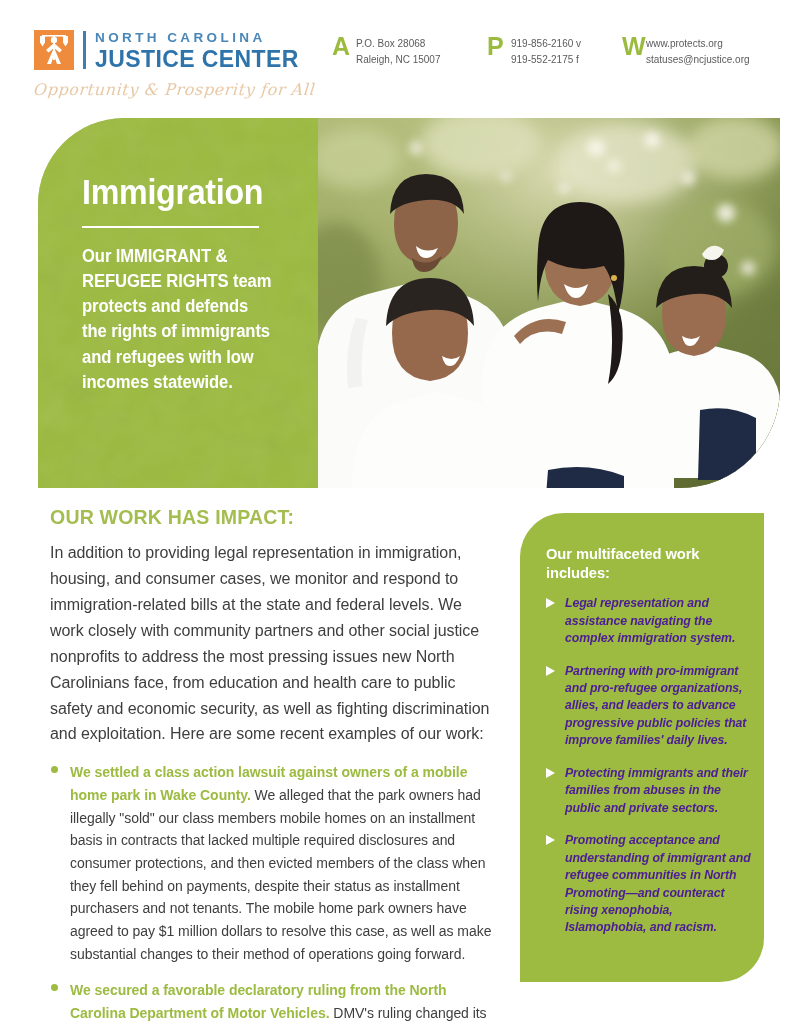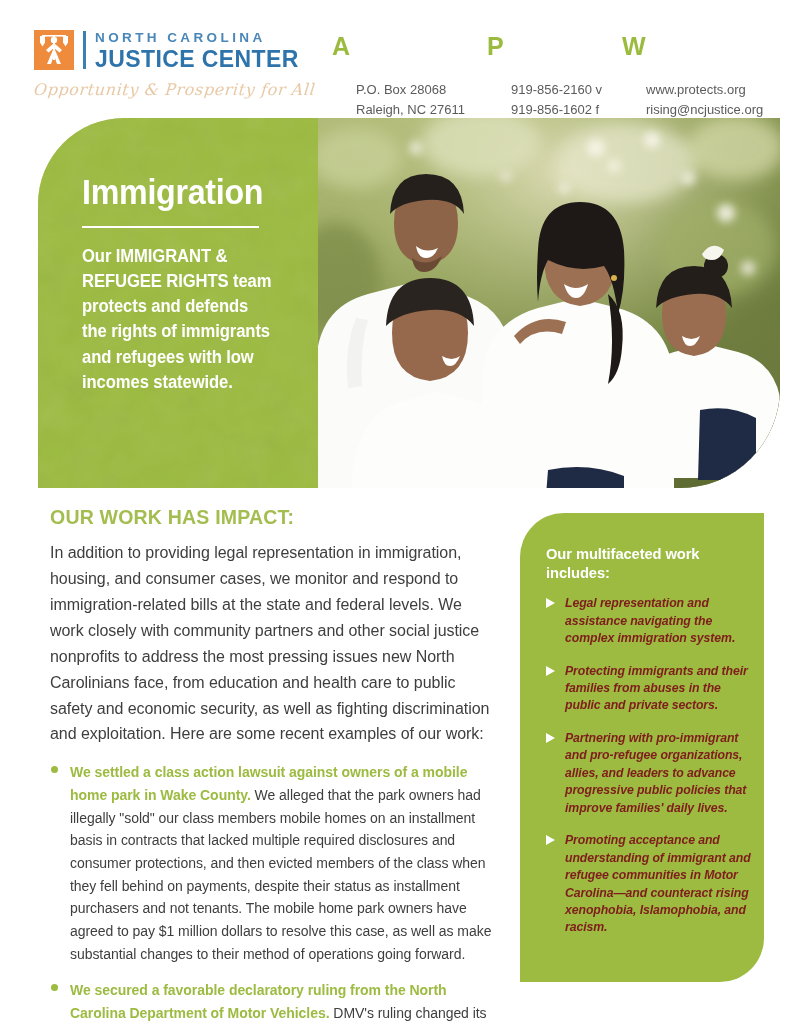--- a/index.html
+++ b/index.html
@@ -97,25 +97,24 @@
 
   .contact-letter {
     font-size: 25px;
     font-weight: 700;
     color: #9bbb3f;
     line-height: 1;
     width: 24px;
     flex: 0 0 24px;
   }
   .contact-lines {
-    font-size: 13px;
+    font-size: 10px;
     color: #5b5b5b;
     line-height: 1.55;
     padding-top: 2px;
-    margin-top: 44px;
   }
   .contact-lines div { white-space: nowrap; }
 
   
   .hero {
     position: absolute;
     left: 22px; top: 118px;
     width: 754px; height: 370px; margin-left: 16px;
   }
 
@@ -262,21 +261,21 @@
   }
   .sidebar-arrow {
     position: absolute;
     left: 0; top: 3px;
     width: 0; height: 0;
     border-left: 9px solid #ffffff;
     border-top: 5.5px solid transparent;
     border-bottom: 5.5px solid transparent;
   }
   .sidebar-text {
-    color: #7f1d1d;
+    color: #4c1d95;
     font-size: 12.3px;
     font-style: italic;
     font-weight: 700;
     line-height: 1.42;
     letter-spacing: -0.1px;
   }
 </style>
 </head>
 <body>
 
@@ -307,37 +306,37 @@
     </div>
 
     <div class="tagline">Opportunity &amp; Prosperity for All</div>
 
     <div class="contacts">
 
       <div class="contact-block addr">
         <div class="contact-letter">A</div>
         <div class="contact-lines">
           <div>P.O. Box 28068</div>
-          <div>Raleigh, NC 27611</div>
+          <div>Raleigh, NC 15007</div>
         </div>
       </div>
 
       <div class="contact-block phone">
         <div class="contact-letter">P</div>
         <div class="contact-lines">
           <div>919-856-2160 v</div>
-          <div>919-856-1602  f</div>
+          <div>919-552-2175  f</div>
         </div>
       </div>
 
       <div class="contact-block web">
         <div class="contact-letter">W</div>
         <div class="contact-lines">
           <div>www.protects.org</div>
-          <div>rising@ncjustice.org</div>
+          <div>statuses@ncjustice.org</div>
         </div>
       </div>
 
     </div>
   </div>
 
   <div class="hero">
 
     <div class="hero-photo">
       <svg viewBox="0 0 484 370" preserveAspectRatio="xMidYMid slice" xmlns="http://www.w3.org/2000/svg">
@@ -481,29 +480,29 @@
     <div class="col-right">
       <div class="sidebar-title">Our multifaceted work includes:</div>
 
       <div class="sidebar-item">
         <span class="sidebar-arrow"></span>
         <div class="sidebar-text">Legal representation and assistance navigating the complex immigration system.</div>
       </div>
 
       <div class="sidebar-item">
         <span class="sidebar-arrow"></span>
-        <div class="sidebar-text">Protecting immigrants and their families from abuses in the public and private sectors.</div>
+        <div class="sidebar-text">Partnering with pro-immigrant and pro-refugee organizations, allies, and leaders to advance progressive public policies that improve families' daily lives.</div>
       </div>
 
       <div class="sidebar-item">
         <span class="sidebar-arrow"></span>
-        <div class="sidebar-text">Partnering with pro-immigrant and pro-refugee organizations, allies, and leaders to advance progressive public policies that improve families' daily lives.</div>
+        <div class="sidebar-text">Protecting immigrants and their families from abuses in the public and private sectors.</div>
       </div>
 
       <div class="sidebar-item">
         <span class="sidebar-arrow"></span>
-        <div class="sidebar-text">Promoting acceptance and understanding of immigrant and refugee communities in Motor Carolina—and counteract rising xenophobia, Islamophobia, and racism.</div>
+        <div class="sidebar-text">Promoting acceptance and understanding of immigrant and refugee communities in North Promoting—and counteract rising xenophobia, Islamophobia, and racism.</div>
       </div>
     </div>
 
   </div>
 
 </div>
 
 </body></html>

